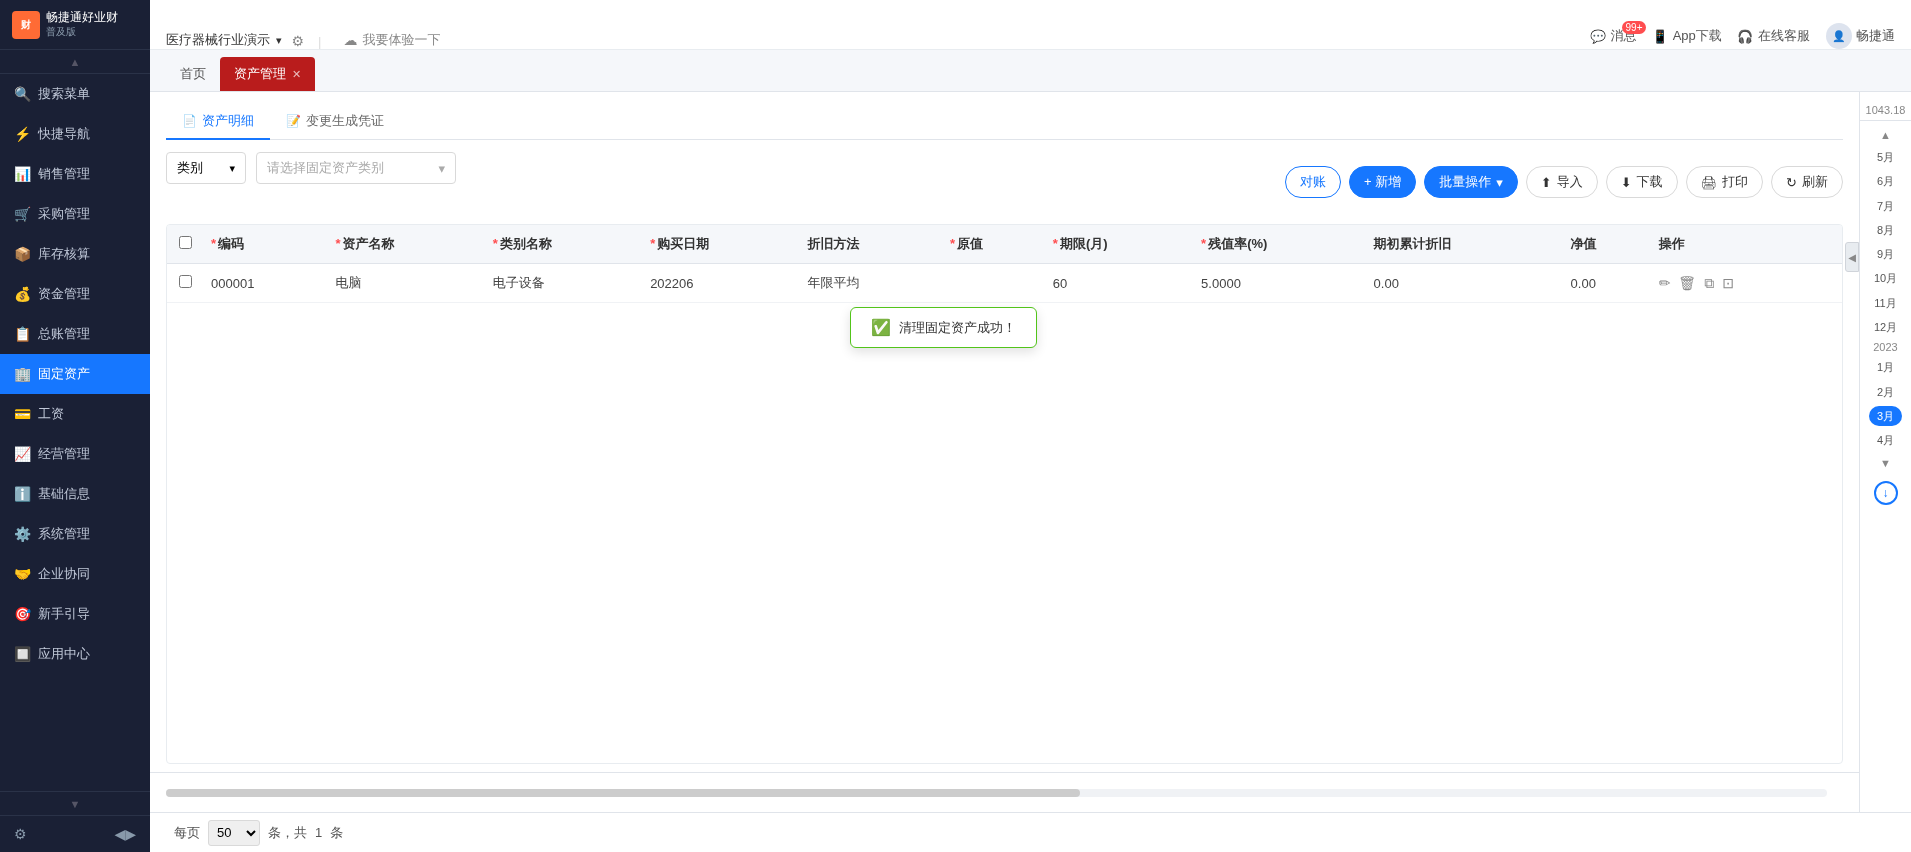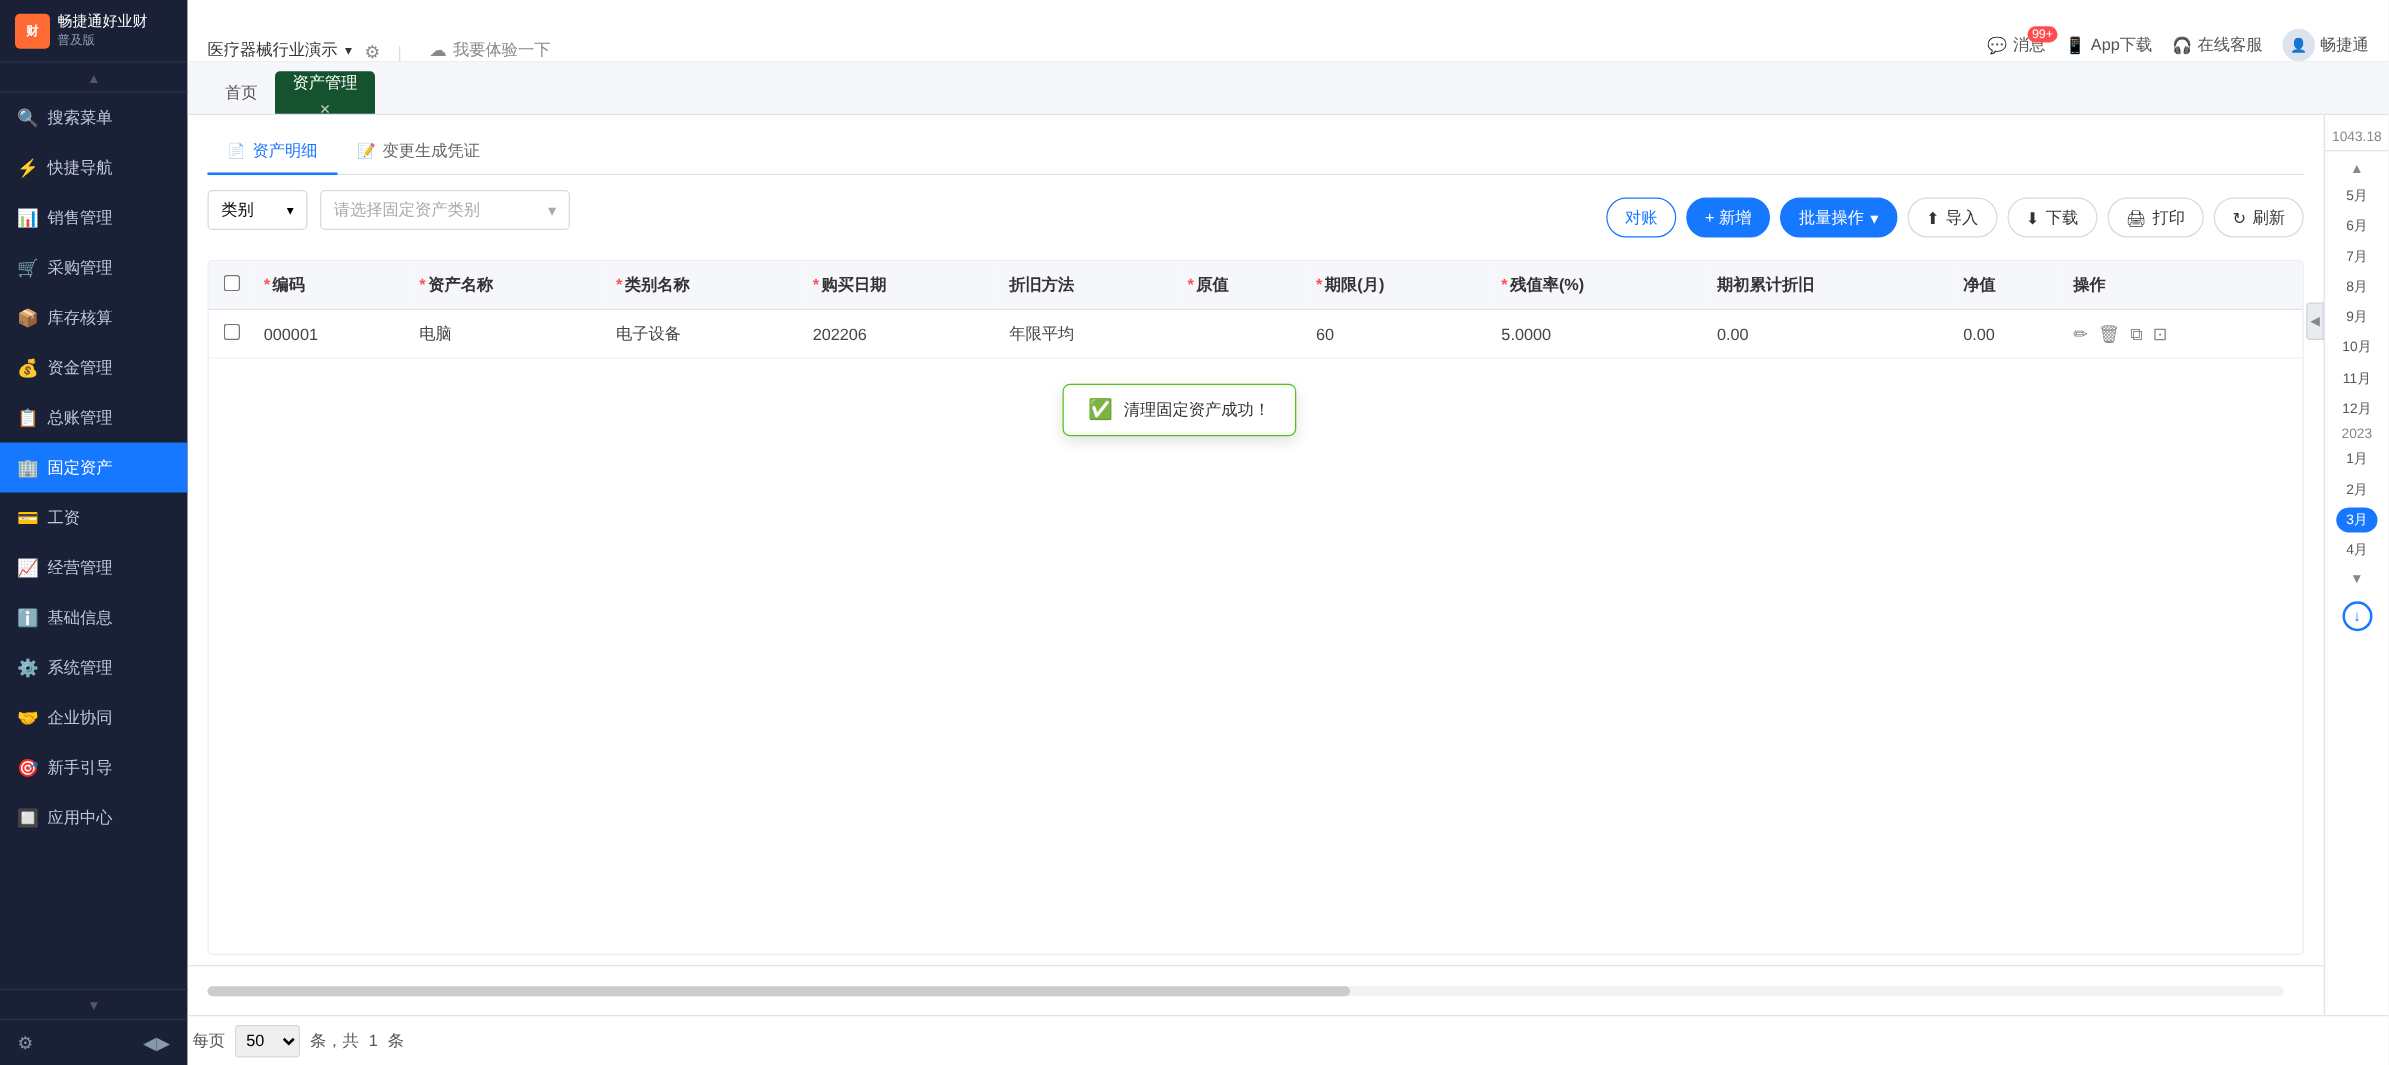--- a/index.html
+++ b/index.html
@@ -125,21 +125,21 @@
     .tab {
       height: 34px;
       display: flex; align-items: center;
       padding: 0 14px; gap: 6px;
       font-size: 13px; cursor: pointer;
       border-radius: 4px 4px 0 0;
       color: #555;
       background: transparent;
     }
     .tab.active {
-      background: #14532d; color: #fff; flex-direction: column;
+      background: #b91c1c; color: #fff;
     }
     .tab-close { font-size: 11px; opacity: 0.7; cursor: pointer; }
 
     
     .content {
       flex: 1;
       display: flex;
       overflow: hidden;
     }
 
@@ -185,21 +185,21 @@
       background: #fff; color: #333;
       font-size: 13px; cursor: pointer;
       display: flex; align-items: center; gap: 5px;
       white-space: nowrap;
     }
     .btn-primary { background: #1677ff; color: #fff; border-color: #1677ff; }
     .btn-outline-primary { background: #fff; color: #1677ff; border-color: #1677ff; }
 
     .filter-row {
       display: flex; align-items: center; gap: 10px;
-      margin-bottom: 12px;
+      margin-bottom: 28px;
     }
     .filter-select {
       height: 32px; padding: 0 10px;
       border: 1px solid #d9d9d9; border-radius: 4px;
       background: #fff; font-size: 13px; cursor: pointer;
       display: flex; align-items: center; gap: 8px; min-width: 80px;
     }
     .filter-input-wrap {
       height: 32px; padding: 0 10px;
       border: 1px solid #d9d9d9; border-radius: 4px;
@@ -297,21 +297,21 @@
       cursor: pointer; font-size: 10px; color: #888;
     }
     .panel-arrow { color: #888; cursor: pointer; font-size: 11px; padding: 4px; }
 
     
     .footer {
       height: 40px;
       background: #fff;
       border-top: 1px solid #e0e4ea;
       display: flex; align-items: center;
-      padding: 0 4px; gap: 8px;
+      padding: 0 24px; gap: 8px;
       font-size: 13px; color: #555;
       flex-shrink: 0;
     }
     .footer select {
       height: 26px; border: 1px solid #d9d9d9; border-radius: 3px;
       padding: 0 4px; font-size: 13px;
     }
 
     
     .table-wrap::-webkit-scrollbar { height: 8px; width: 6px; }

